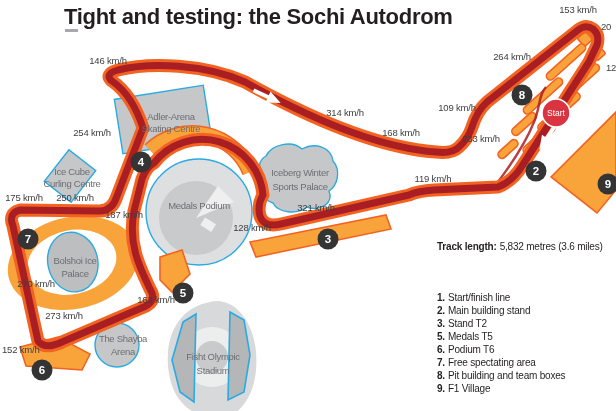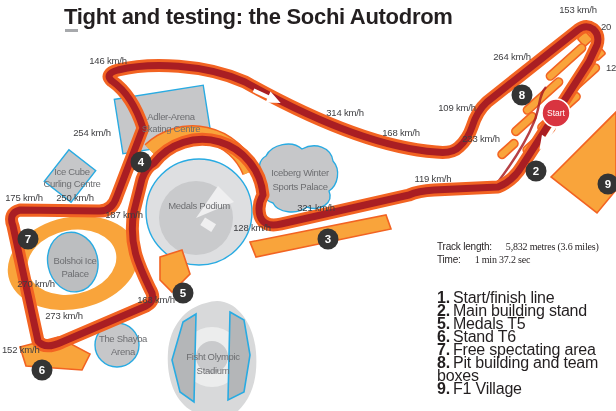--- a/index.html
+++ b/index.html
@@ -27,23 +27,23 @@
   .start-c{fill:var(--start_red,#D93440);stroke:#ffffff;stroke-width:1.5;}
   .start-t{fill:#ffffff;font-size:8.5px;text-anchor:middle;}
   .arrow{fill:#ffffff;}
 
   #title{position:absolute;left:64px;top:4px;font-size:22px;font-weight:bold;
          letter-spacing:-0.3px;color:#231F20;}
   #title-dash{position:absolute;left:65px;top:29px;width:13px;height:3px;background:#A7A9AC;}
 
   #stats{position:absolute;left:437px;top:240px;font-size:10px;letter-spacing:-0.2px;
          color:#231F20;line-height:13px;}
-  #stats b{font-weight:normal;}
-  #stats .v{margin-left:14px;font-family:Liberation Serif, serif;}
-  #legend{position:absolute;left:437px;top:291px;font-size:16px;letter-spacing:-0.2px;
+  #stats b{font-weight:bold;}
+  #stats .v{margin-left:3px;}
+  #legend{position:absolute;left:437px;top:291px;font-size:10px;letter-spacing:-0.2px;
           color:#231F20;line-height:13px;}
   #legend .n{font-weight:bold;margin-right:3px;}
 </style>
 </head>
 <body>
 
 <div id="canvas">
 
 <svg id="map" width="616" height="411" viewBox="0 0 616 411">
 
@@ -204,26 +204,26 @@
   <text class="bldt" x="123" y="355">Arena</text>
   <text class="bldt" x="213" y="360">Fisht Olympic</text>
   <text class="bldt" x="213" y="374">Stadium</text>
 </svg>
 
 <div id="title">Tight and testing: the Sochi Autodrom</div>
 <div id="title-dash"></div>
 
 <div id="stats">
   <div><b>Track length:</b><span class="v">5,832 metres (3.6 miles)</span></div>
-  <div><b>Time:</b><span class="v">1 min 37.2 sec</span></div>
 </div>
 
 <div id="legend">
   <div><span class="n">1.</span><span>Start/finish line</span></div>
   <div><span class="n">2.</span><span>Main building stand</span></div>
+  <div><span class="n">3.</span><span>Stand T2</span></div>
   <div><span class="n">5.</span><span>Medals T5</span></div>
-  <div><span class="n">6.</span><span>Stand T6</span></div>
+  <div><span class="n">6.</span><span>Podium T6</span></div>
   <div><span class="n">7.</span><span>Free spectating area</span></div>
   <div><span class="n">8.</span><span>Pit building and team boxes</span></div>
   <div><span class="n">9.</span><span>F1 Village</span></div>
 </div>
 
 </div>
 
 </body></html>

